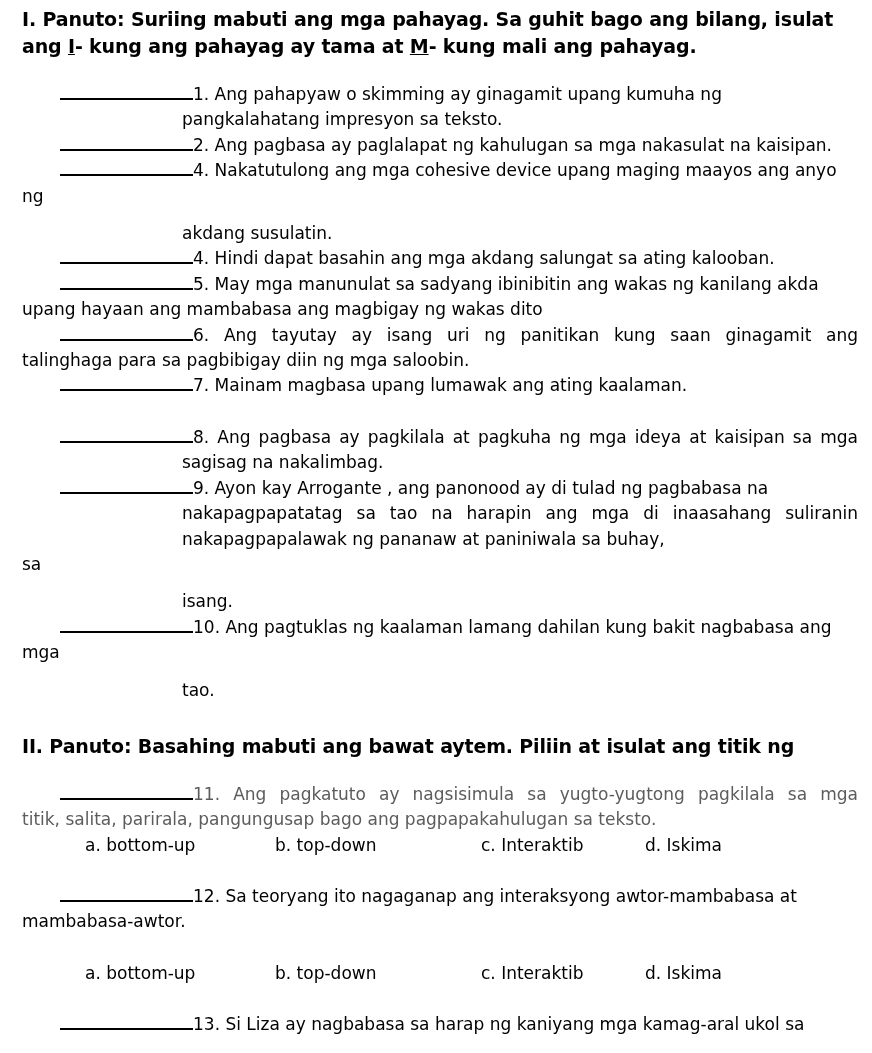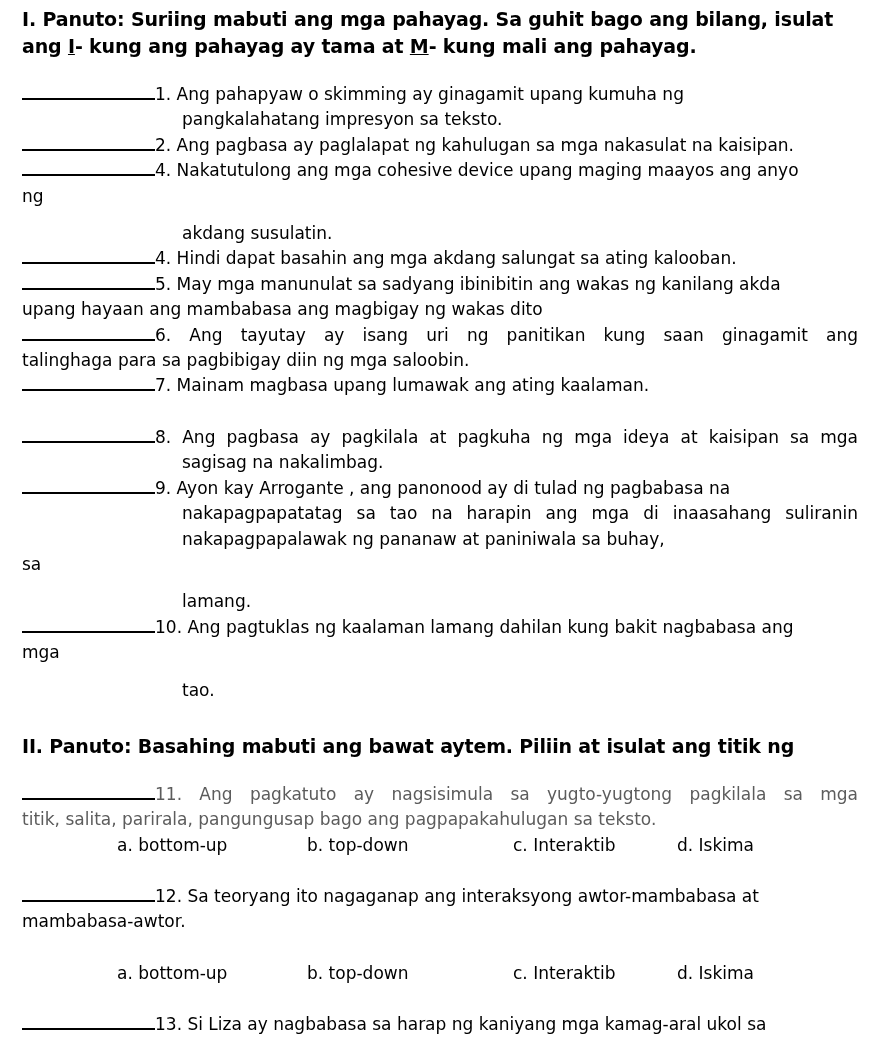--- a/index.html
+++ b/index.html
@@ -67,41 +67,41 @@
     height: 13px;
     margin-right: 0;
   }
 
   
   .row-blank {
     display: flex;
     align-items: baseline;
     padding-left: 22px;
     padding-right: 14px;
+    margin-left: 38px;
   }
   .row-blank .blank { flex: 0 0 133px; }
   .row-blank .row-text {
     flex: 1 1 auto;
     white-space: pre-wrap;
   }
   .row-blank .row-text.justify {
     text-align: justify;
     text-align-last: justify;
   }
 
   
   .gray { color: #5c5c5c; }
 
   
   .options {
     position: relative;
     height: 25px;
     font-size: 17px;
     line-height: 25px;
-    margin-left: 32px;
   }
   .options span {
     position: absolute;
     white-space: nowrap;
   }
   .opt-a { left: 85px; }
   .opt-b { left: 275px; }
   .opt-c { left: 481px; }
   .opt-d { left: 645px; }
   .sp-6  { height: 6px; }
@@ -188,21 +188,21 @@
 
   <div class="item">
     <div class="row-blank">
       <span class="blank"></span>
       <span class="row-text">9. Ayon kay Arrogante , ang panonood ay di tulad ng pagbabasa na</span>
     </div>
     <div class="item-line indent justify">nakapagpapatatag sa tao na harapin ang mga di inaasahang suliranin</div>
     <div class="item-line indent">nakapagpapalawak ng pananaw at paniniwala sa buhay,</div>
     <div class="item-line hang">sa</div>
     <div class="sp-12"></div>
-    <div class="item-line indent">lamang.</div>
+    <div class="item-line indent">isang.</div>
   </div>
 
   <div class="item">
     <div class="row-blank">
       <span class="blank"></span>
       <span class="row-text">10. Ang pagtuklas ng kaalaman lamang dahilan kung bakit nagbabasa ang</span>
     </div>
     <div class="item-line hang">mga</div>
     <div class="sp-12"></div>
     <div class="item-line indent">tao.</div>

